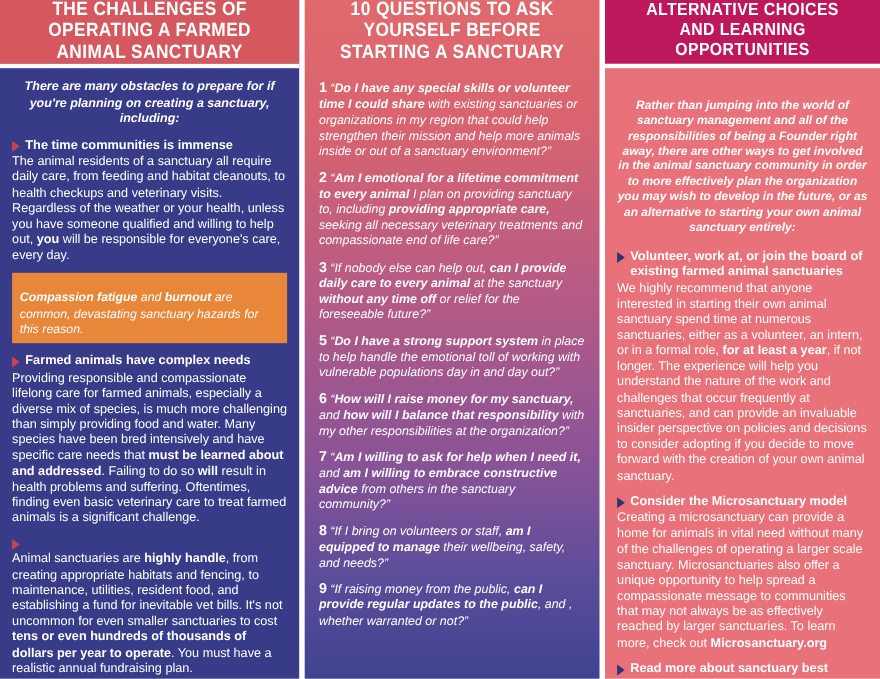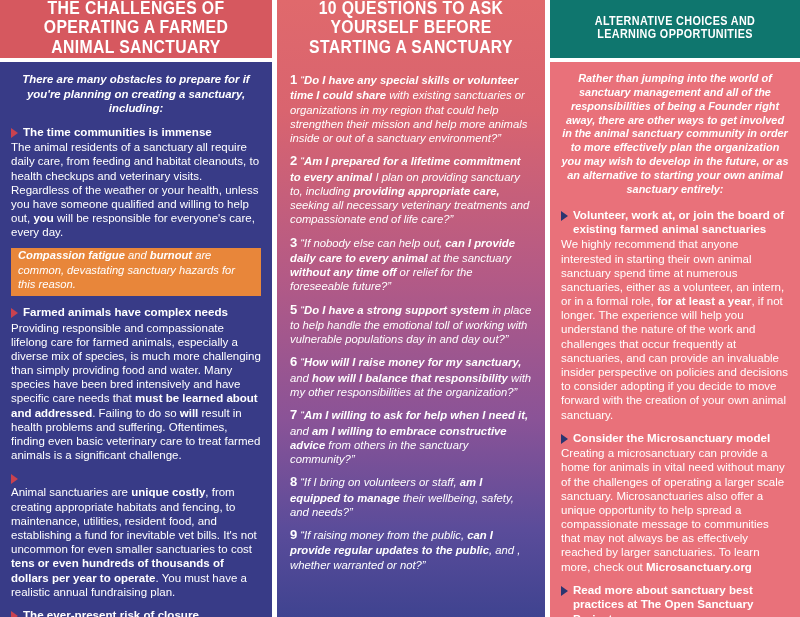--- a/index.html
+++ b/index.html
@@ -28,40 +28,40 @@
     letter-spacing:0.4px;
     color:#ffffff;
     text-transform:uppercase;
     line-height:1.12;
     font-size:17px;
     font-stretch:condensed;
   }
   .hdr-inner { transform:scaleX(0.9); transform-origin:center; }
   .col1 .hdr { height:58px; background:#d6585f; font-size:17.5px; }
   .col2 .hdr { height:58px; background:transparent; font-size:17.5px; }
-  .col3 .hdr { height:58px; background:#0f766e; font-size:12px; }
+  .col3 .hdr { height:58px; background:#be185d; font-size:16px; }
   .hdr-rule { height:4px; width:100%; background:#ffffff; }
   .col2 .hdr-rule { background:transparent; }
 
   
   .body { padding:10px 11px 6px 11px; }
   .col1 .body { padding-top:10px; }
   .col2 .body { padding:10px 13px 6px 13px; }
   .col3 .body { padding:10px 11px 6px 11px; }
 
   .intro {
     color:#ffffff;
     font-style:italic;
     font-weight:bold;
     font-size:11.4px;
     line-height:1.28;
     text-align:center;
     margin-bottom:9px;
   }
-  .col3 .intro { font-size:10.9px; line-height:1.27; margin-bottom:11px; }
+  .col3 .intro { font-size:10.9px; line-height:1.27; margin-bottom:11px;margin-top:18px; }
 
   
   .sec { margin-bottom:9px; }
   .sec:last-child { margin-bottom:0; }
   .sec-head {
     display:flex; align-items:flex-start;
     color:#ffffff;
     font-weight:bold;
     font-size:11.6px;
     line-height:1.24;
@@ -83,21 +83,21 @@
   }
   .sec-body b { font-weight:bold; }
 
   
   .callout {
     background:#e8863a;
     color:#ffffff;
     font-style:italic;
     font-size:11.2px;
     line-height:1.27;
-    padding:0 7px 5px;
+    padding:16px 7px 5px;
     margin:4px 0 9px;
     font-weight:500;
   }
   .callout b { font-weight:bold; }
 
   
   .q {
     color:#ffffff;
     font-style:italic;
     font-size:11.3px;
@@ -140,21 +140,21 @@
           <span class="tri"></span>
           <span>Farmed animals have complex needs</span>
         </div>
         <div class="sec-body">Providing responsible and compassionate lifelong care for farmed animals, especially a diverse mix of species, is much more challenging than simply providing food and water. Many species have been bred intensively and have specific care needs that <b>must be learned about and addressed</b>. Failing to do so <b>will</b> result in health problems and suffering. Oftentimes, finding even basic veterinary care to treat farmed animals is a significant challenge.</div>
       </div>
 
       <div class="sec">
         <div class="sec-head">
           <span class="tri"></span>
         </div>
-        <div class="sec-body">Animal sanctuaries are <b>unique costly</b>, from creating appropriate habitats and fencing, to maintenance, utilities, resident food, and establishing a fund for inevitable vet bills. It's not uncommon for even smaller sanctuaries to cost <b>tens or even hundreds of thousands of dollars per year to operate</b>. You must have a realistic annual fundraising plan.</div>
+        <div class="sec-body">Animal sanctuaries are <b>highly handle</b>, from creating appropriate habitats and fencing, to maintenance, utilities, resident food, and establishing a fund for inevitable vet bills. It's not uncommon for even smaller sanctuaries to cost <b>tens or even hundreds of thousands of dollars per year to operate</b>. You must have a realistic annual fundraising plan.</div>
       </div>
 
       <div class="sec">
         <div class="sec-head">
           <span class="tri"></span>
           <span>The ever-present risk of closure</span>
         </div>
 
       </div>
     </div>
@@ -162,21 +162,21 @@
 
   <div class="gutter"></div>
 
   <div class="col col2">
     <div class="hdr">
       <span class="hdr-inner">10 QUESTIONS TO ASK YOURSELF BEFORE STARTING A SANCTUARY</span>
     </div>
     <div class="hdr-rule"></div>
     <div class="body">
       <div class="q"><span class="num">1</span><span>“<b>Do I have any special skills or volunteer time I could share</b> with existing sanctuaries or organizations in my region that could help strengthen their mission and help more animals inside or out of a sanctuary environment?”</span></div>
-      <div class="q"><span class="num">2</span><span>“<b>Am I prepared for a lifetime commitment to every animal</b> I plan on providing sanctuary to, including <b>providing appropriate care,</b> seeking all necessary veterinary treatments and compassionate end of life care?”</span></div>
+      <div class="q"><span class="num">2</span><span>“<b>Am I emotional for a lifetime commitment to every animal</b> I plan on providing sanctuary to, including <b>providing appropriate care,</b> seeking all necessary veterinary treatments and compassionate end of life care?”</span></div>
       <div class="q"><span class="num">3</span><span>“If nobody else can help out, <b>can I provide daily care to every animal</b> at the sanctuary <b>without any time off</b> or relief for the foreseeable future?”</span></div>
       <div class="q"><span class="num">5</span><span>“<b>Do I have a strong support system</b> in place to help handle the emotional toll of working with vulnerable populations day in and day out?”</span></div>
       <div class="q"><span class="num">6</span><span>“<b>How will I raise money for my sanctuary,</b> and <b>how will I balance that responsibility</b> with my other responsibilities at the organization?”</span></div>
       <div class="q"><span class="num">7</span><span>“<b>Am I willing to ask for help when I need it,</b> and <b>am I willing to embrace constructive advice</b> from others in the sanctuary community?”</span></div>
       <div class="q"><span class="num">8</span><span>“If I bring on volunteers or staff, <b>am I equipped to manage</b> their wellbeing, safety, and needs?”</span></div>
       <div class="q"><span class="num">9</span><span>“If raising money from the public, <b>can I provide regular updates to the public</b>, and , whether warranted or not?”</span></div>
 
     </div>
   </div>
 

